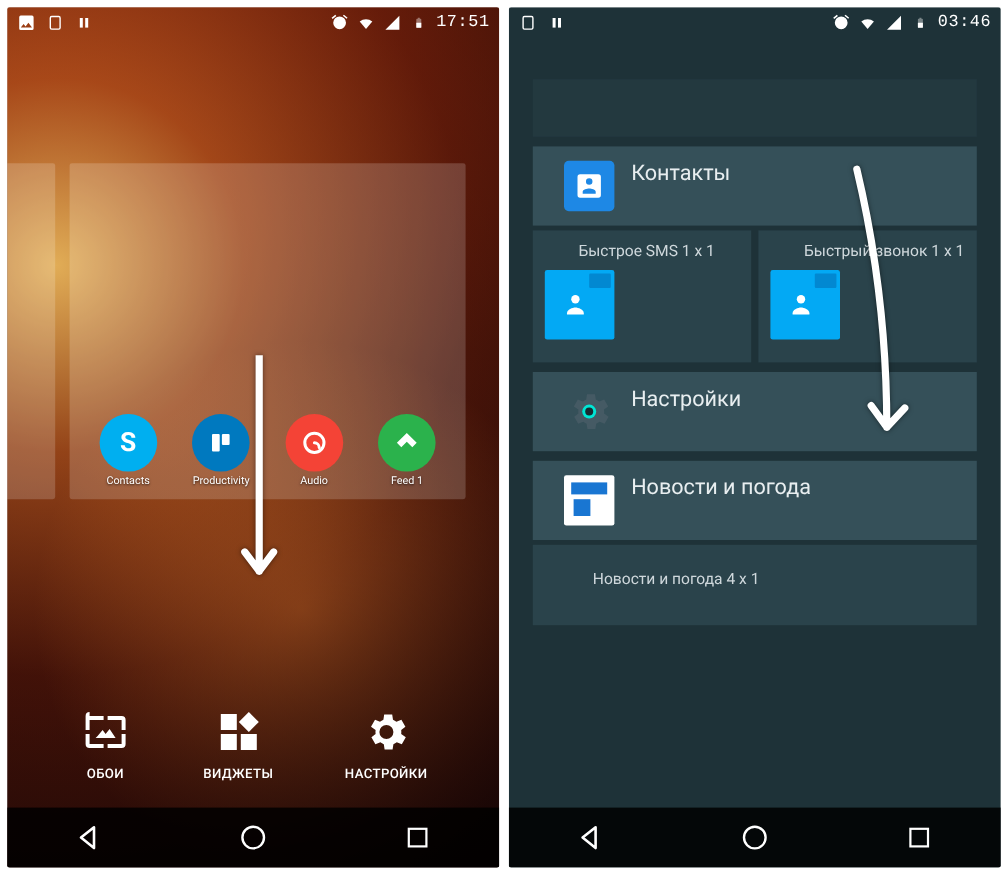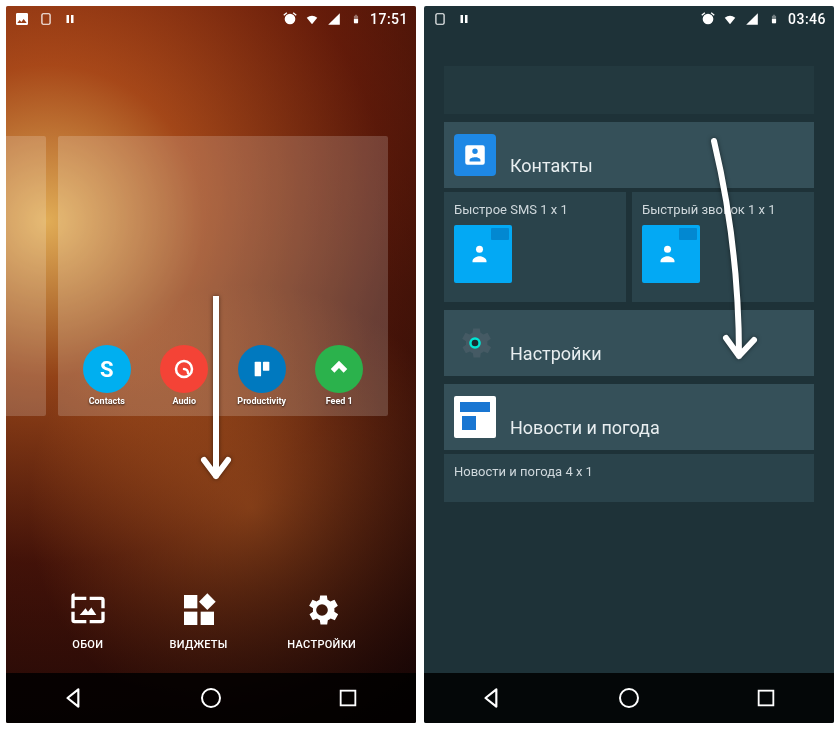--- a/index.html
+++ b/index.html
@@ -33,21 +33,21 @@
   }
   
   .statusbar {
     position: absolute; top:0; left:0; right:0;
     height: 26px;
     display: flex; align-items:center;
     padding: 0 8px;
     color: #fff; font-size: 14px;
   }
   .statusbar .left { display:flex; gap:8px; align-items:center;}
-  .statusbar .right { margin-left:auto; display:flex; gap:6px; align-items:flex-start;}
+  .statusbar .right { margin-left:auto; display:flex; gap:6px; align-items:flex-start;font-family:Liberation Mono, monospace;}
   .ico { display:inline-flex; width:16px; height:16px; align-items:center; justify-content:center;}
   .clock { font-size:14px; font-weight:500; letter-spacing:0.5px;}
   
   .home-screens {
     position:absolute; top:130px; left:0; right:0;
     display:flex; gap:12px; padding-left:0;
   }
   .home-page {
     background: rgba(255,255,255,0.18);
     border-radius:2px;
@@ -59,21 +59,21 @@
   .app-row {
     position:absolute; bottom:10px; left:10px; right:10px;
     display:flex; justify-content:space-around;
   }
   .app-item { display:flex; flex-direction:column; align-items:center; gap:3px; width:58px;}
   .app-icon {
     width:48px; height:48px; border-radius:50%;
     display:flex; align-items:center; justify-content:center;
     color:#fff; font-size:22px; font-weight:bold;
   }
-  .app-label { color:#fff; font-size:9px; text-align:center; text-shadow:0 1px 2px rgba(0,0,0,0.8);font-weight:bold;}
+  .app-label { color:#fff; font-size:9px; text-align:center; text-shadow:0 1px 2px rgba(0,0,0,0.8);}
   
   .arrow {
     position:absolute; color:#fff;
     pointer-events:none;
   }
   .arrow svg { filter: drop-shadow(0 0 2px rgba(0,0,0,0.5));}
   
   .actions {
     position:absolute; bottom:72px; left:0; right:0;
     display:flex; justify-content:space-around; padding:0 30px;
@@ -88,39 +88,39 @@
     display:flex; justify-content:space-around; align-items:center;
   }
   .nav-btn { width:30px; height:30px; display:flex; align-items:center; justify-content:center;}
   
   .widget-panel {
     position:absolute; top:56px; left:20px; right:20px; bottom:56px;
     display:flex; flex-direction:column;
     color:#e8eef0;
   }
   .widget-section-header {
-    display:flex; align-items:flex-end; gap:14px;
-    padding:12px 10px;
+    display:flex; align-items:flex-start; gap:14px;
+    padding:12px 26px;
     background:#355059;
     margin-top:8px;
   }
   .wsh-icon { width:42px; height:42px; display:flex; align-items:center; justify-content:center; border-radius:4px;}
   .wsh-title { font-size:18px; font-weight:400;}
   .widget-row {
     display:flex; gap:6px;
   }
   .widget-card {
     flex:1; background:#2a434b; 
     display:flex; flex-direction:column;
     padding:10px 10px 14px 10px;
     min-height:110px;
     margin-top:4px;
   }
-  .widget-card.short { min-height:48px; padding:10px;}
-  .widget-title { font-size:13px; color:#cfd8dc; margin-bottom:8px; white-space:nowrap; overflow:hidden; text-overflow:ellipsis;}
+  .widget-card.short { min-height:48px; padding:22px;}
+  .widget-title { font-size:13px; color:#cfd8dc; margin-bottom:8px; white-space:nowrap; overflow:hidden; text-overflow:ellipsis;margin-left:28px;}
   .widget-preview {
     flex:1; display:flex; align-items:flex-start; justify-content:flex-start;
   }
   .sms-widget, .call-widget {
     width:58px; height:58px; background:#03a9f4; border-radius:2px;
     position:relative; display:flex; align-items:center; justify-content:center;
   }
   .sms-widget::after, .call-widget::after {
     content:''; position:absolute; top:3px; right:3px; width:18px; height:12px;
     background:#0288d1; border-radius:1px;
@@ -192,38 +192,38 @@
     </div>
   </div>
 
   <div class="home-screens">
     <div class="home-page slim"></div>
     <div class="home-page">
       <div class="app-row">
         <div class="app-item">
           <div class="app-icon" style="background:#00aff0">S</div>
           <div class="app-label">Contacts</div>
+        </div>
+        <div class="app-item">
+          <div class="app-icon" style="background:#0079bf">
+            <svg width="22" height="22" viewBox="0 0 24 24" fill="#fff">
+                <rect x="4" y="4" width="7" height="16" rx="1"></rect>
+                <rect x="13" y="4" width="7" height="10" rx="1"></rect>
+              </svg>
+          </div>
+          <div class="app-label">Productivity</div>
         </div>
         <div class="app-item">
           <div class="app-icon" style="background:#f44336">
             <svg width="24" height="24" viewBox="0 0 24 24" fill="none" stroke="#fff" stroke-width="2.5">
                 <circle cx="12" cy="12" r="8"></circle>
                 <path d="M12 12a4 4 0 0 1 4 4" stroke-linecap="round"></path>
               </svg>
           </div>
           <div class="app-label">Audio</div>
-        </div>
-        <div class="app-item">
-          <div class="app-icon" style="background:#0079bf">
-            <svg width="22" height="22" viewBox="0 0 24 24" fill="#fff">
-                <rect x="4" y="4" width="7" height="16" rx="1"></rect>
-                <rect x="13" y="4" width="7" height="10" rx="1"></rect>
-              </svg>
-          </div>
-          <div class="app-label">Productivity</div>
         </div>
         <div class="app-item">
           <div class="app-icon" style="background:#2bb24c">
             <svg width="22" height="22" viewBox="0 0 24 24" fill="#fff">
                 <path d="M12 3l9 9-4 4-5-5-5 5-4-4z"></path>
               </svg>
           </div>
           <div class="app-label">Feed 1</div>
         </div>
       </div>

